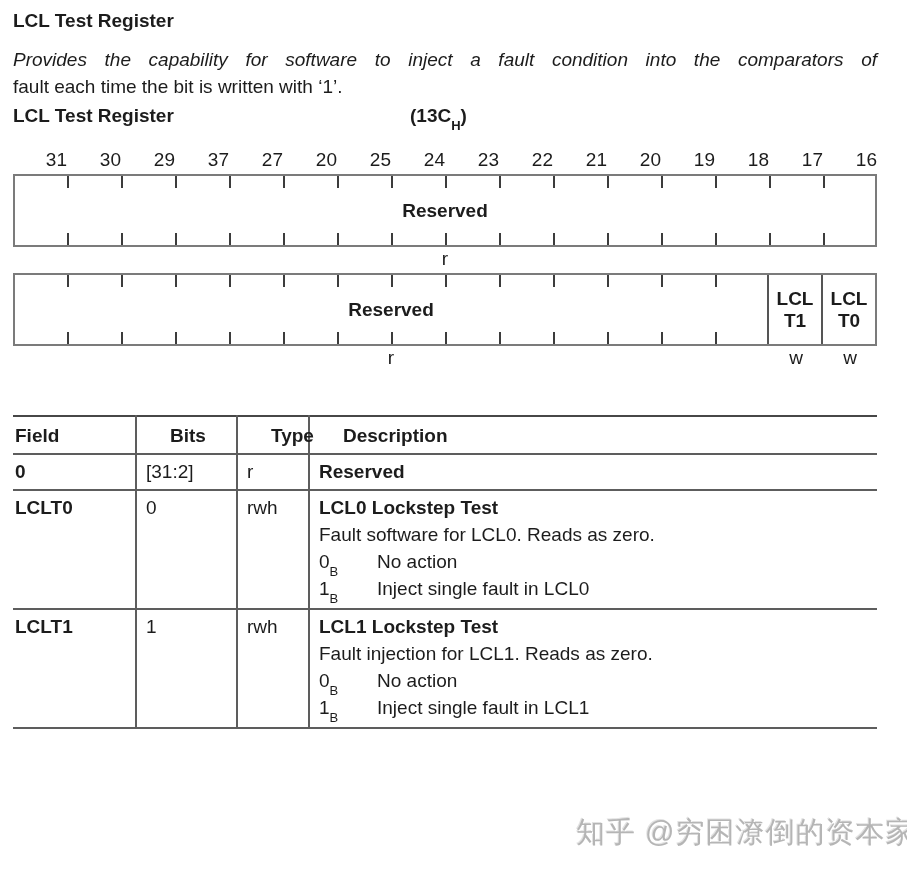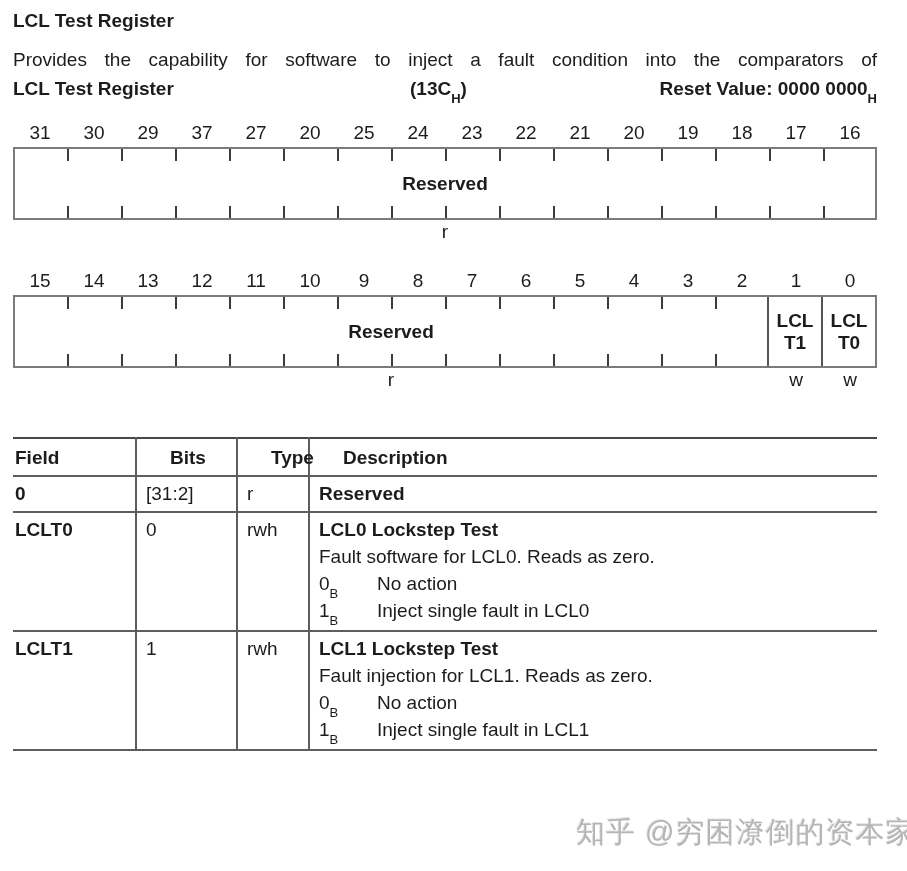--- a/index.html
+++ b/index.html
@@ -11,33 +11,33 @@
     font-size: 19px;
     position: relative;
     overflow: hidden;
   }
   .content { position: absolute; left: 13px; top: 0; width: 864px; }
 
   .page-title { font-size: 19px; font-weight: bold; line-height: 26px; margin-top: 8px; }
 
   .desc { margin-top: 12px; }
   .desc-line { line-height: 27px; text-align: justify; }
-  .desc-line.j { text-align-last: justify; }
+  .desc-line.j { text-align-last: justify; font-style: italic; }
 
   .reg-short { font-weight: bold; line-height: 27px; margin-top: 31px; }
   .reg-row { display: flex; font-weight: bold; line-height: 27px; margin-top: 2px; }
   .reg-long { width: 397px; }
   .reg-reset { margin-left: auto; }
 
   sub { font-size: 13px; position: relative; bottom: -3px; line-height: 0; }
 
   .bits-row { display: flex; line-height: 21px; }
   .bits-row.high { margin-top: 20px; }
   .bits-row.low  { margin-top: 28px; }
-  .bit-num { width: 54px; text-align: center; }
+  .bit-num { width: 54px; text-align: right; }
 
   .reg-box {
     margin-top: 4px;
     height: 73px;
     border: 2px solid #7b7b7b;
     display: flex;
     background: #fff;
   }
   .rsv {
     flex: 1;
@@ -104,27 +104,27 @@
 </style>
 </head>
 <body>
 
 <div class="content">
 
   <div class="page-title">LCL Test Register</div>
 
   <div class="desc">
     <div class="desc-line j">Provides the capability for software to inject a fault condition into the comparators of</div>
+    <div class="desc-line">fault each time the bit is written with ‘1’.</div>
   </div>
 
 
   <div class="reg-row">
     <span class="reg-long">LCL Test Register</span>
     <span class="reg-addr"><span>(13C</span><sub>H</sub><span>)</span></span>
-    <span class="reg-reset"><span>Reset Value: 0000 0000</span><sub>H</sub></span>
   </div>
 
   <div class="bits-row high">
       <span class="bit-num">31</span>
       <span class="bit-num">30</span>
       <span class="bit-num">29</span>
       <span class="bit-num">37</span>
       <span class="bit-num">27</span>
       <span class="bit-num">20</span>
       <span class="bit-num">25</span>
@@ -171,38 +171,20 @@
         <div class="tick t" style="left: 754px;"></div>
         <div class="tick b" style="left: 754px;"></div>
         <div class="tick t" style="left: 808px;"></div>
         <div class="tick b" style="left: 808px;"></div>
       </div>
   </div>
   <div class="acc-row">
     <span class="acc-full">r</span>
   </div>
 
-  <div class="bits-row low">
-      <span class="bit-num">15</span>
-      <span class="bit-num">14</span>
-      <span class="bit-num">13</span>
-      <span class="bit-num">12</span>
-      <span class="bit-num">11</span>
-      <span class="bit-num">10</span>
-      <span class="bit-num">9</span>
-      <span class="bit-num">8</span>
-      <span class="bit-num">7</span>
-      <span class="bit-num">6</span>
-      <span class="bit-num">5</span>
-      <span class="bit-num">4</span>
-      <span class="bit-num">3</span>
-      <span class="bit-num">2</span>
-      <span class="bit-num">1</span>
-      <span class="bit-num">0</span>
-    </div>
 
   <div class="reg-box">
     <div class="rsv">
       <span>Reserved</span>
     <div class="tick t" style="left: 52px;"></div>
         <div class="tick b" style="left: 52px;"></div>
         <div class="tick t" style="left: 106px;"></div>
         <div class="tick b" style="left: 106px;"></div>
         <div class="tick t" style="left: 160px;"></div>
         <div class="tick b" style="left: 160px;"></div>

